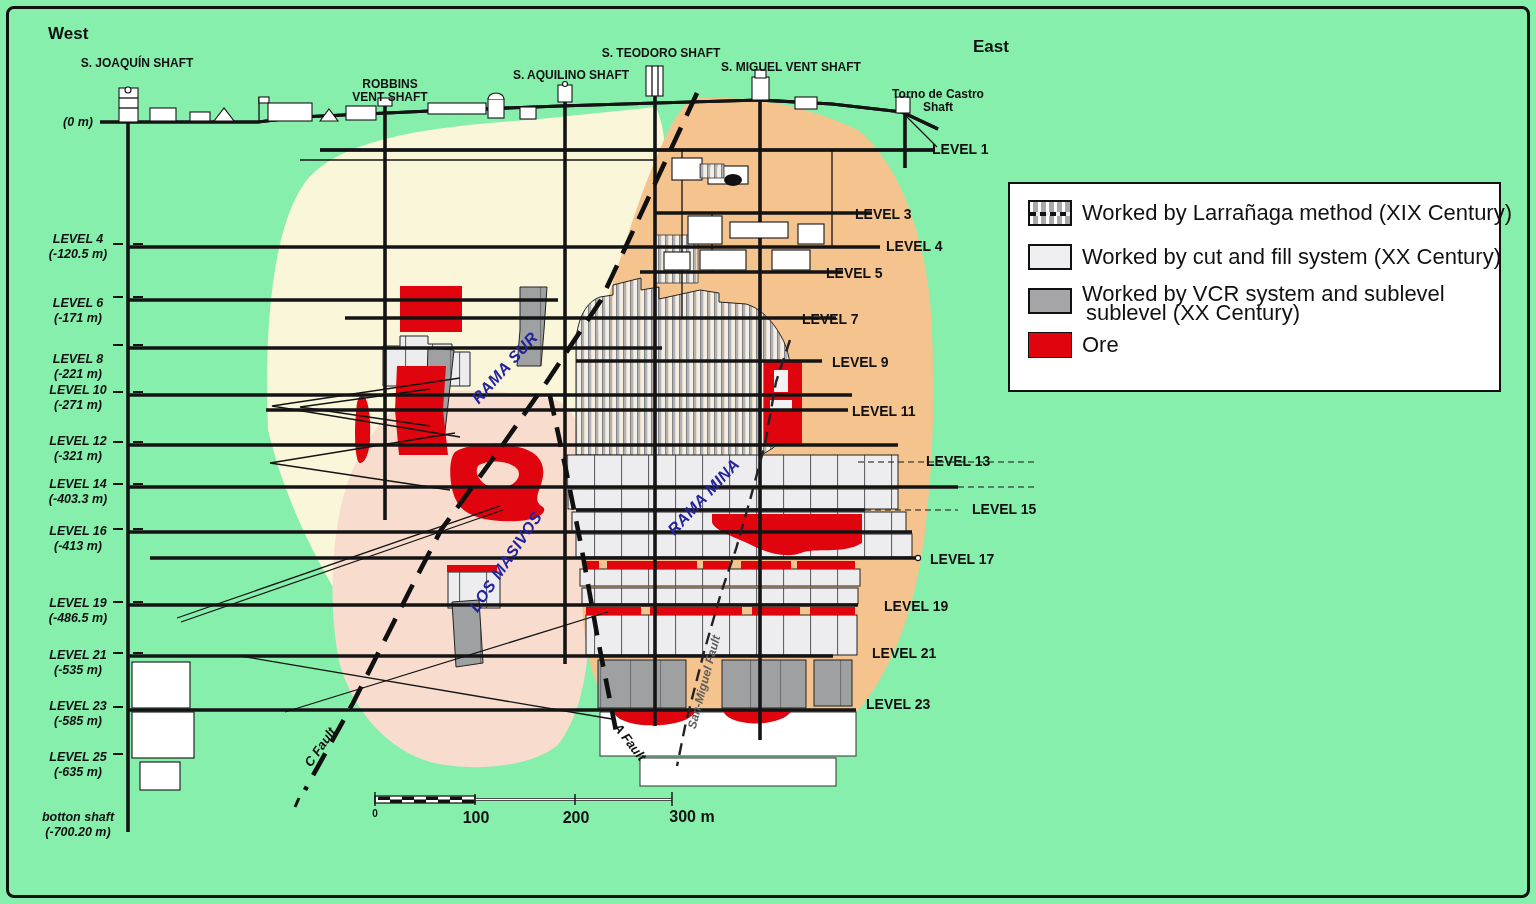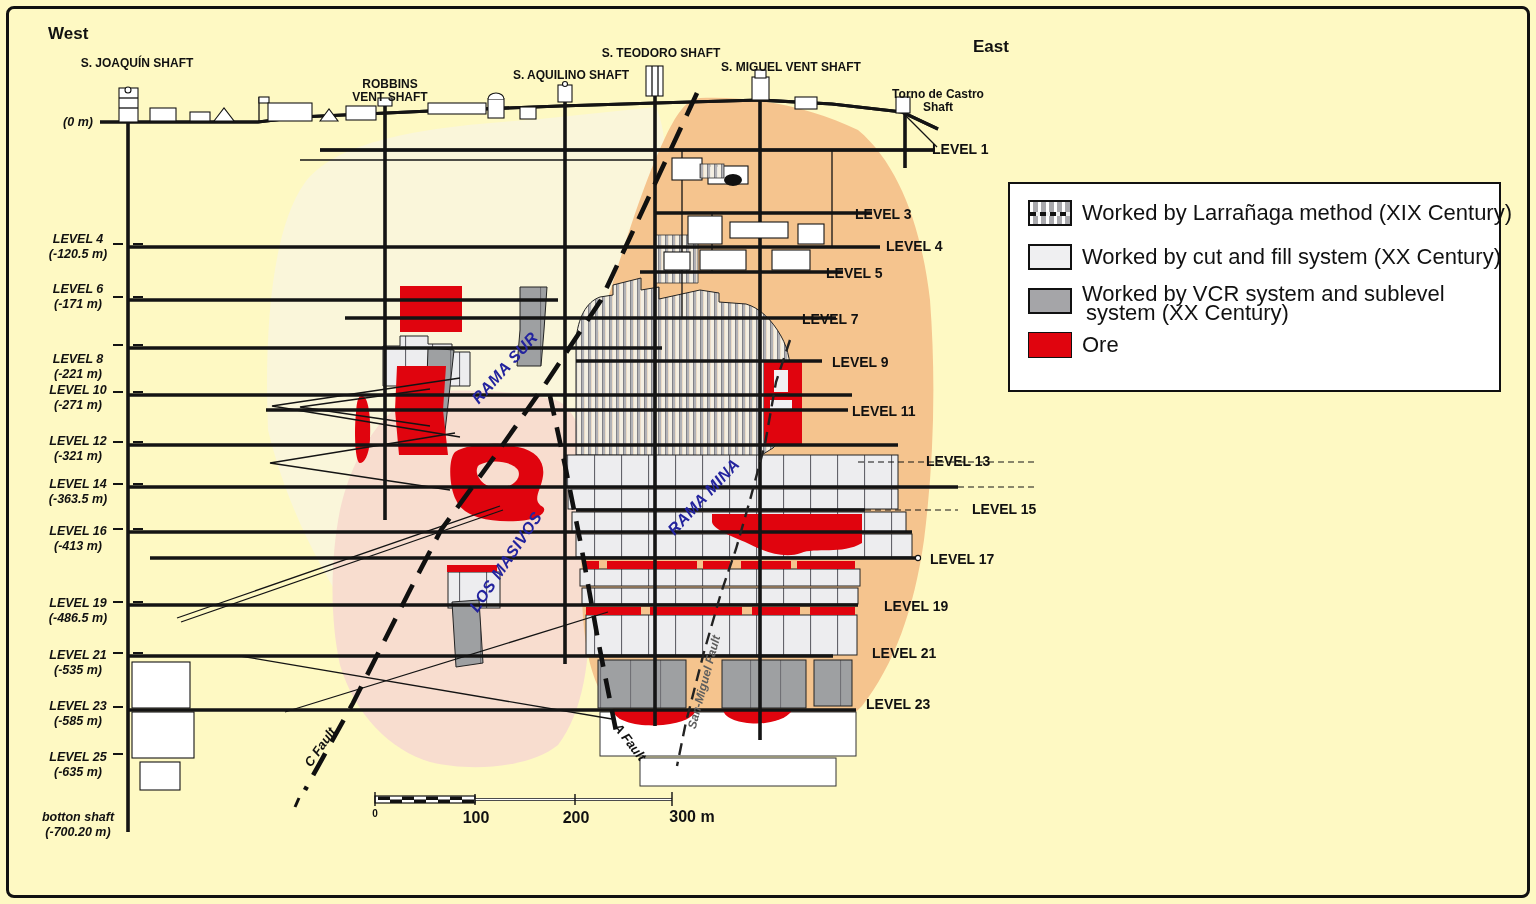--- a/index.html
+++ b/index.html
@@ -1,16 +1,16 @@
 <!DOCTYPE html>
 <html><head>
 <meta charset="utf-8">
 <style>
   html,body{margin:0;padding:0;background:#fff;}
-  #stage{position:relative;width:1536px;height:904px;background:#fef9c3;overflow:hidden;
+  #stage{position:relative;width:1536px;height:904px;background:#86efac;overflow:hidden;
          font-family:"Liberation Sans",sans-serif;}
   #outer-frame{position:absolute;inset:6px;border:3px solid #111;border-radius:8px;pointer-events:none;}
   .lbl{position:absolute;color:#111;white-space:nowrap;font-family:"Liberation Sans",sans-serif;}
   .compass{font-size:17px;font-weight:bold;}
   .shaft{font-size:12px;font-weight:bold;text-align:center;transform:translateX(-50%);line-height:13px;}
   .leftlv{left:14px;width:128px;text-align:center;font-size:12.5px;font-weight:bold;font-style:italic;line-height:15px;}
   .rightlv{font-size:14px;font-weight:bold;}
   .zone{color:#23239E;font-weight:bold;font-style:italic;font-size:16px;letter-spacing:.5px;
         transform:translate(-50%,-50%) rotate(var(--rot));}
   .fault{font-weight:bold;font-style:italic;font-size:13px;transform:translate(-50%,-50%) rotate(var(--rot));}
@@ -294,39 +294,39 @@
   </div>
 
   
   <div class="lbl leftlv" style="top:115px;">
     <div>(0 m)</div>
   </div>
   <div class="lbl leftlv" style="top:232px;">
     <div>LEVEL 4</div>
     <div>(-120.5 m)</div>
   </div>
-  <div class="lbl leftlv" style="top:282px;text-align:center;">
+  <div class="lbl leftlv" style="top:296px;text-align:center;">
     <div>LEVEL 6</div>
     <div>(-171 m)</div>
   </div>
   <div class="lbl leftlv" style="top:328px;margin-top:24px;">
     <div>LEVEL 8</div>
     <div>(-221 m)</div>
   </div>
   <div class="lbl leftlv" style="top:383px;">
     <div>LEVEL 10</div>
     <div>(-271 m)</div>
   </div>
   <div class="lbl leftlv" style="top:434px;">
     <div>LEVEL 12</div>
     <div>(-321 m)</div>
   </div>
   <div class="lbl leftlv" style="top:477px;">
     <div>LEVEL 14</div>
-    <div>(-363.5 m)</div>
+    <div>(-403.3 m)</div>
   </div>
   <div class="lbl leftlv" style="top:524px;">
     <div>LEVEL 16</div>
     <div>(-413 m)</div>
   </div>
   <div class="lbl leftlv" style="top:596px;">
     <div>LEVEL 19</div>
     <div>(-486.5 m)</div>
   </div>
   <div class="lbl leftlv" style="top:648px;">
@@ -379,20 +379,20 @@
 
   
   <div id="legend">
     <div class="sw sw-stripe" style="top:16px;"></div>
     <div class="leg-txt" style="top:19px;">Worked by Larrañaga method (XIX Century)</div>
     <div class="sw sw-cf" style="top:60px;"></div>
     <div class="leg-txt" style="top:63px;">Worked by cut and fill system (XX Century)</div>
     <div class="sw sw-vcr" style="top:104px;"></div>
     <div class="leg-txt" style="top:100px;">
       <div>Worked by VCR system and sublevel</div>
-      <div style="margin-left:4px;">system (XX Century)</div>
+      <div style="margin-left:4px;">sublevel (XX Century)</div>
     </div>
     <div class="sw sw-ore" style="top:148px;"></div>
     <div class="leg-txt" style="top:151px;">Ore</div>
   </div>
 
   <div id="outer-frame"></div>
 </div>
 
 </body></html>

